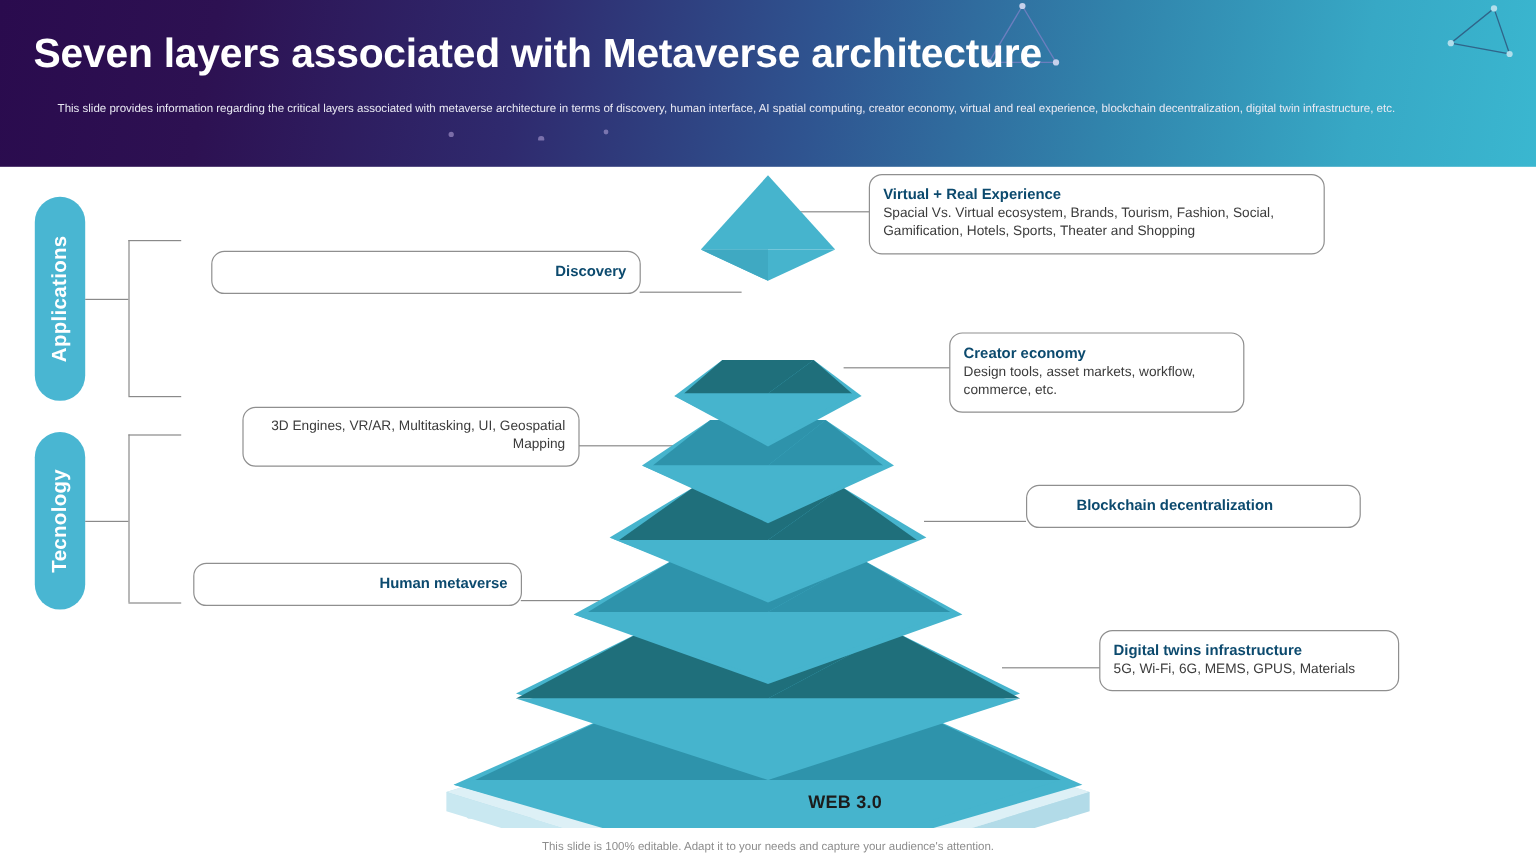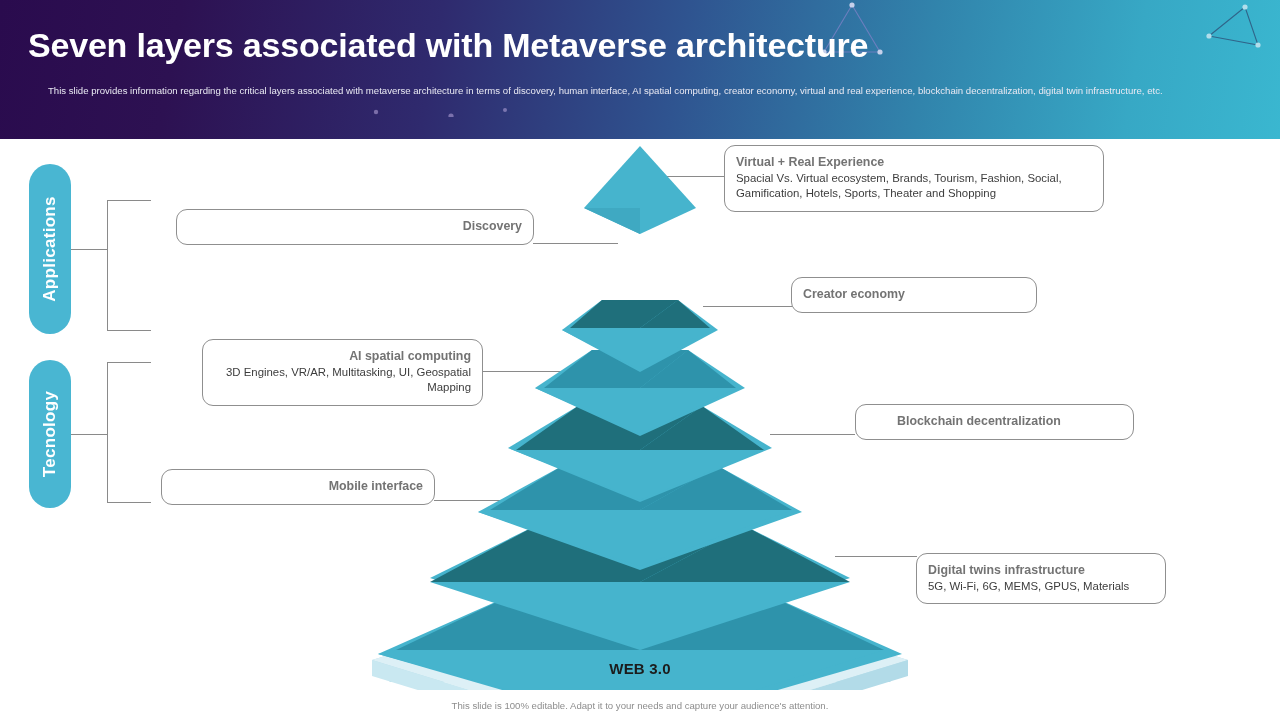--- a/index.html
+++ b/index.html
@@ -44,34 +44,34 @@
   .ln.h{height:1px;}
   .ln.v{width:1px;}
 
   
   .callout{
     position:absolute;box-sizing:border-box;
     border:1px solid #8f8f8f;border-radius:11px;background:#ffffff;
     padding:8px 11px 9px 11px;
   }
   .callout .c-title{
-    font-size:12.4px;font-weight:bold;color:#737373;line-height:16px;
+    font-size:12.4px;font-weight:bold;color:#0c4a6e;line-height:16px;
     margin-bottom:1px;
   }
   .callout .c-body{
     font-size:11.4px;color:#3c3c3c;line-height:15.4px;
   }
   .callout.right-align{text-align:right;}
 
   
   .pyramid{position:absolute;left:330px;top:130px;width:620px;height:560px;}
   .pyramid svg{display:block;}
 
   .web-label{
-    position:absolute;left:545px;top:660px;width:190px;text-align:center;
+    position:absolute;left:545px;top:660px;width:190px;text-align:right;
     font-size:15px;font-weight:bold;color:#1c1c1c;letter-spacing:.2px;
   }
 
   
   .footer{
     position:absolute;left:0;top:700px;width:1280px;text-align:center;
     font-size:9.6px;color:#8d8d8d;
   }
 </style>
 </head>
@@ -194,35 +194,35 @@
     <div class="c-title">Virtual + Real Experience</div>
     <div class="c-body">Spacial Vs. Virtual ecosystem, Brands, Tourism,  Fashion, Social, Gamification,  Hotels,  Sports, Theater  and Shopping</div>
   </div>
 
   <div class="callout right-align" style="left:176px;top:209px;width:358px;padding-left:20px;">
     <div class="c-title">Discovery</div>
   </div>
 
   <div class="callout" style="left:791px;top:277px;width:246px;">
     <div class="c-title">Creator economy</div>
+    <div class="c-body">Design tools, asset markets, workflow,  commerce, etc.</div>
   </div>
 
   <div class="callout right-align" style="left:202px;top:339px;width:281px;">
-    <div class="c-title">AI spatial computing</div>
     <div class="c-body">3D Engines, VR/AR, Multitasking, UI, Geospatial Mapping</div>
   </div>
 
   <div class="callout" style="left:855px;top:404px;width:279px;padding-left:41px;">
     <div class="c-title">Blockchain decentralization</div>
   </div>
 
   <div class="callout right-align" style="left:161px;top:469px;width:274px;">
-    <div class="c-title">Mobile interface</div>
-  </div>
-
-  <div class="callout" style="left:916px;top:525px;width:250px;margin-top:28px;">
+    <div class="c-title">Human metaverse</div>
+  </div>
+
+  <div class="callout" style="left:916px;top:525px;width:250px;">
     <div class="c-title">Digital twins infrastructure</div>
     <div class="c-body">5G, Wi-Fi, 6G, MEMS, GPUS, Materials</div>
   </div>
 
   <div class="footer">This slide is 100% editable.  Adapt it to your needs and capture your audience's attention.</div>
 
 </div>
 
 </body></html>

